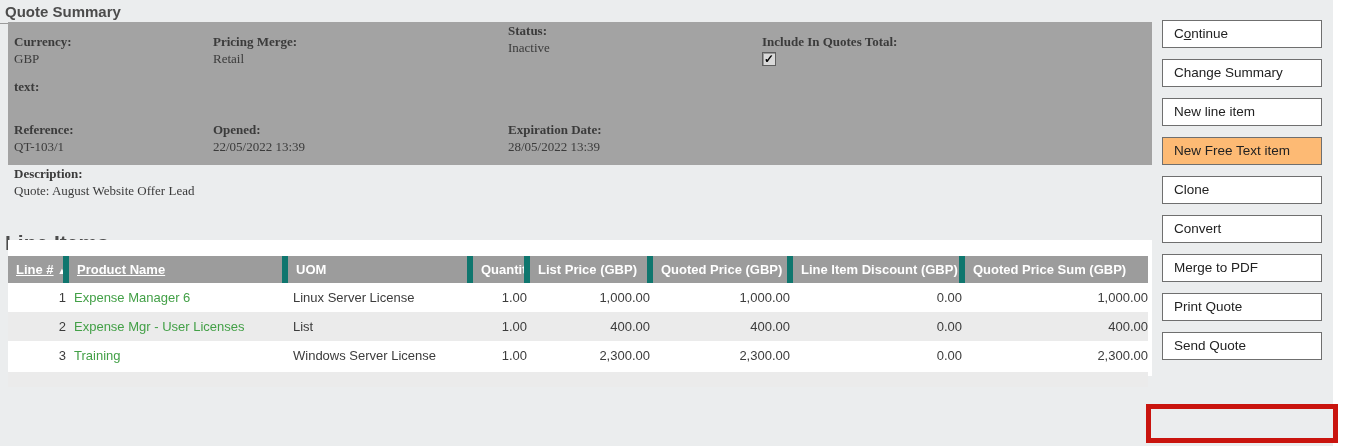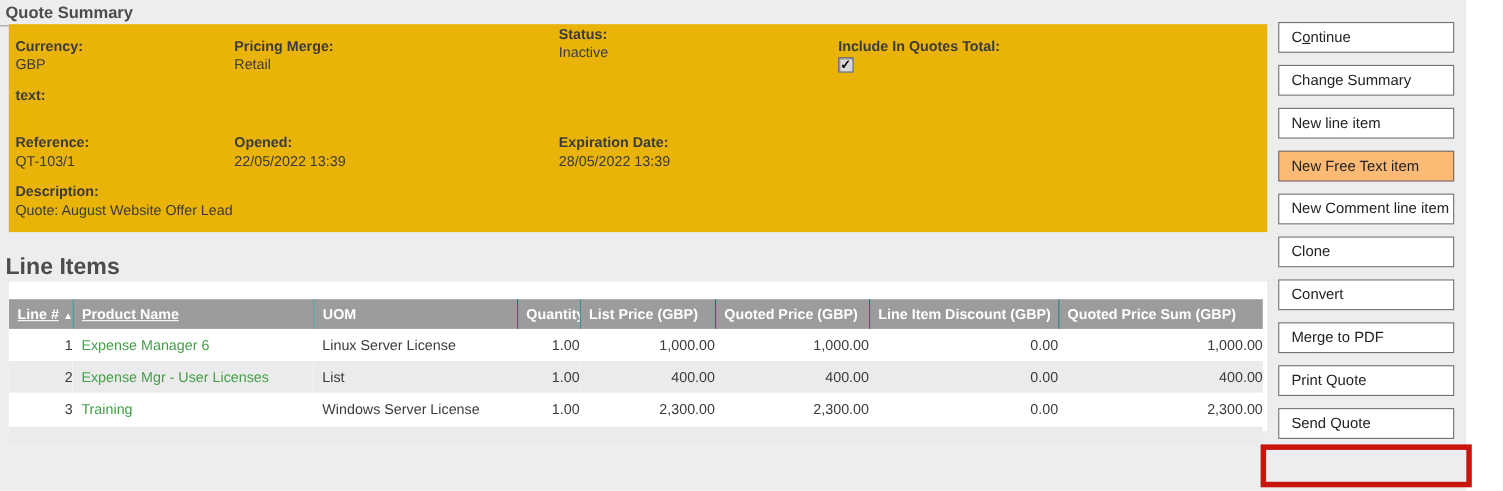--- a/index.html
+++ b/index.html
@@ -14,21 +14,21 @@
   .app-bg { position:absolute; left:0; top:0; width:1333px; height:446px; background:#ebedee; }
 
   
   .title-bar {
     position:absolute; left:0; top:0; width:1152px; height:24px;
     border-bottom:1px solid #9b9b9b; padding:3px 0 0 5px;
   }
   .title-bar h1 { margin:0; font-size:15px; font-weight:bold; color:#4c4c4c; }
 
   
-  .summary-panel { position:absolute; left:8px; top:22px; width:1144px; height:189px; background:#eab308; }
+  .summary-panel { position:absolute; left:8px; top:22px; width:1144px; height:143px; background:#a3a3a3;font-family:Liberation Serif, serif; }
   .field { position:absolute; line-height:17px; }
   .field .lbl { font-weight:bold; color:#3b3b3b; }
   .field .val { color:#3b3b3b; }
   .f-currency   { left:6px;   top:11px; }
   .f-pricing    { left:205px; top:11px; }
   .f-status     { left:500px; top:0; }
   .f-include    { left:754px; top:11px; }
   .f-text       { left:6px;   top:56px; }
   .f-reference  { left:6px;   top:99px; }
   .f-opened     { left:205px; top:99px; }
@@ -39,26 +39,26 @@
     display:inline-block; width:14px; height:14px; margin-top:2px;
     background:#d9d9d9; border:1px solid #5e5e5e;
     box-shadow: inset 1px 1px 0 #9a9a9a;
     font-size:12px; font-weight:bold; line-height:12px; text-align:center; color:#000;
   }
 
   
   .line-items-title { position:absolute; left:5px; top:231px; font-size:21px; font-weight:bold; color:#4c4c4c; }
 
   
-  .table-panel { position:absolute; left:8px; top:256px; width:1144px; height:136px; background:#ffffff; }
+  .table-panel { position:absolute; left:8px; top:240px; width:1144px; height:136px; background:#ffffff; }
   table.items { border-collapse:collapse; table-layout:fixed; width:1140px; margin-top:16px; }
   table.items th {
     background:#9c9c9c; color:#ffffff; font-weight:bold; font-size:13px;
     height:27px; text-align:left; padding:0 0 0 8px; white-space:nowrap; overflow:hidden;
-    border-left:1px solid #0f766e;
+    border-left:6px solid #0f766e;
   }
   table.items th:first-child { border-left:none; }
   table.items th a { color:#ffffff; text-decoration:underline; cursor:pointer; }
   .sort-arrow { font-size:9px; text-decoration:none; display:inline-block; margin-left:4px; }
   table.items td { height:29px; padding:0 0 0 8px; white-space:nowrap; overflow:hidden; }
   tr.alt td { background:#ebebeb; }
   .col-line { width:58px; }  .col-product { width:219px; } .col-uom { width:185px; }
   .col-qty { width:57px; }   .col-list { width:123px; }    .col-quoted { width:140px; }
   .col-disc { width:172px; } .col-sum { width:186px; }
   td.num { text-align:right; }
@@ -197,21 +197,20 @@
     </tbody>
   </table>
   <div class="footer-strip"></div>
 </div>
 
 <div class="sidebar">
   <button class="side-btn"><span>C</span><span class="accesskey">o</span><span>ntinue</span></button>
   <button class="side-btn">Change Summary</button>
   <button class="side-btn">New line item</button>
   <button class="side-btn pressed">New Free Text item</button>
-  <button class="side-btn">New Comment line item</button>
   <button class="side-btn">Clone</button>
   <button class="side-btn">Convert</button>
   <button class="side-btn">Merge to PDF</button>
   <button class="side-btn">Print Quote</button>
   <button class="side-btn">Send Quote</button>
 </div>
 
 <div class="red-annotation"></div>
 
 </body></html>

